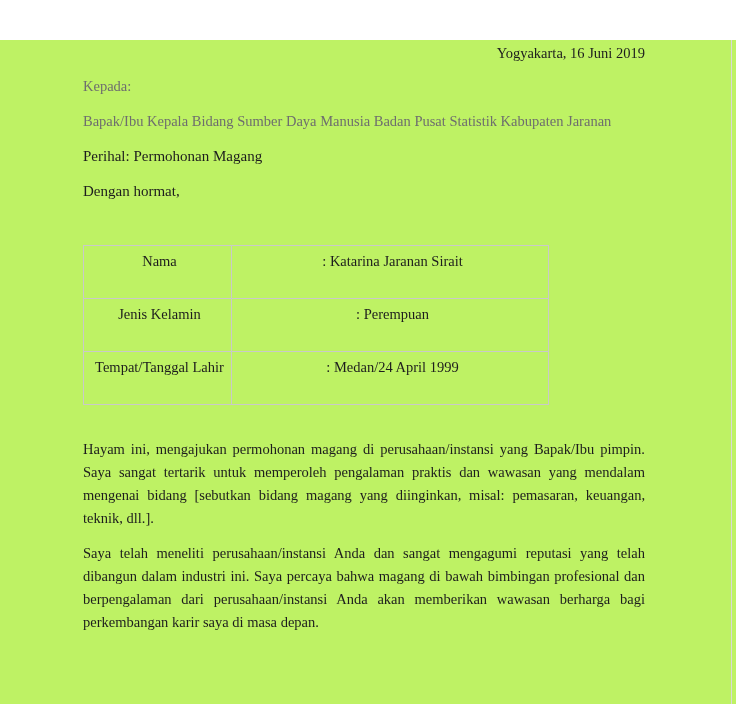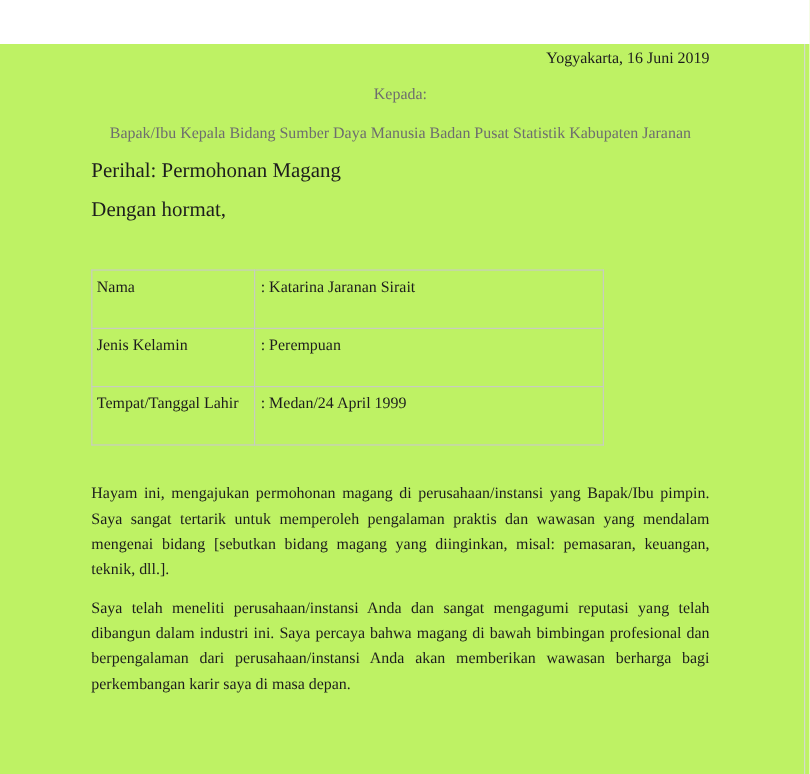--- a/index.html
+++ b/index.html
@@ -45,45 +45,45 @@
     color: #1d1d1d;
   }
   .addr-block {
     margin-top: 14px;
   }
   .addr-line {
     font-size: 14.5px;
     line-height: 18px;
     color: #6e6e6e;
     margin-bottom: 17px;
-    text-align: center;
   }
   .subject-block {
     margin-top: 0px;
   }
   .dark-line {
-    font-size: 19px;
+    font-size: 15px;
     line-height: 18px;
     color: #1d1d1d;
     margin-bottom: 17px;
   }
   .info-table {
     margin-top: 45px;
     border-collapse: collapse;
     width: 455px;
     table-layout: fixed;
   }
   .info-table td {
     border: 1px solid #c9c9c9;
     vertical-align: top;
     font-size: 14.5px;
     line-height: 18px;
     color: #1d1d1d;
     padding: 6px 0 17px 4px;
     height: 29px;
+    text-align: center;
   }
   .info-table td.label-cell {
     width: 143px;
   }
   .info-table td.value-cell {
     width: 311px;
     padding-left: 5px;
   }
   .body-block {
     margin-top: 33px;

